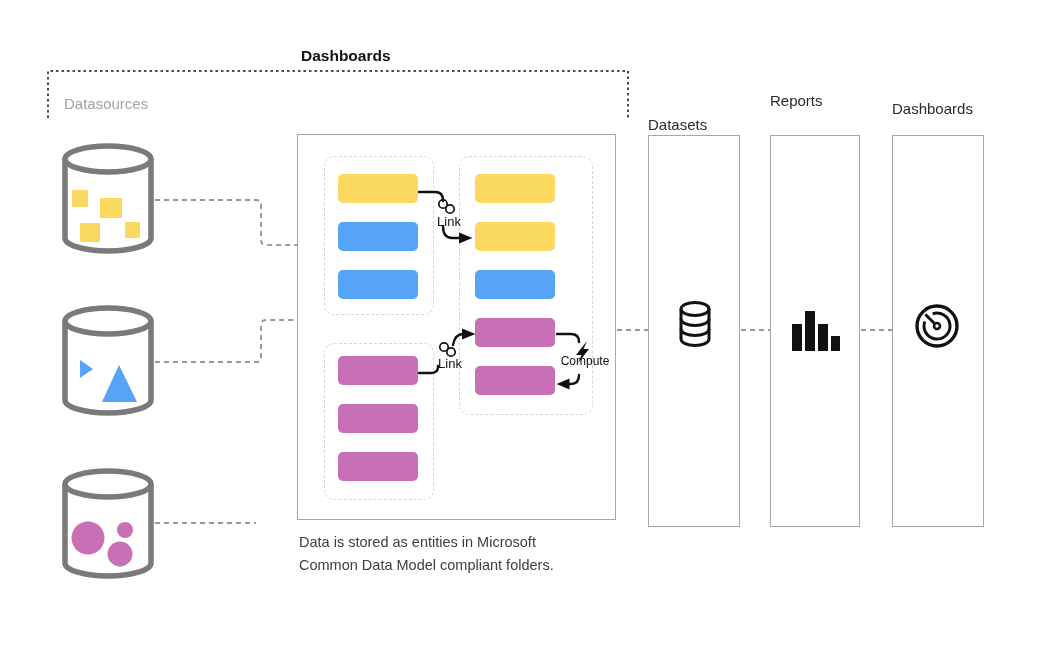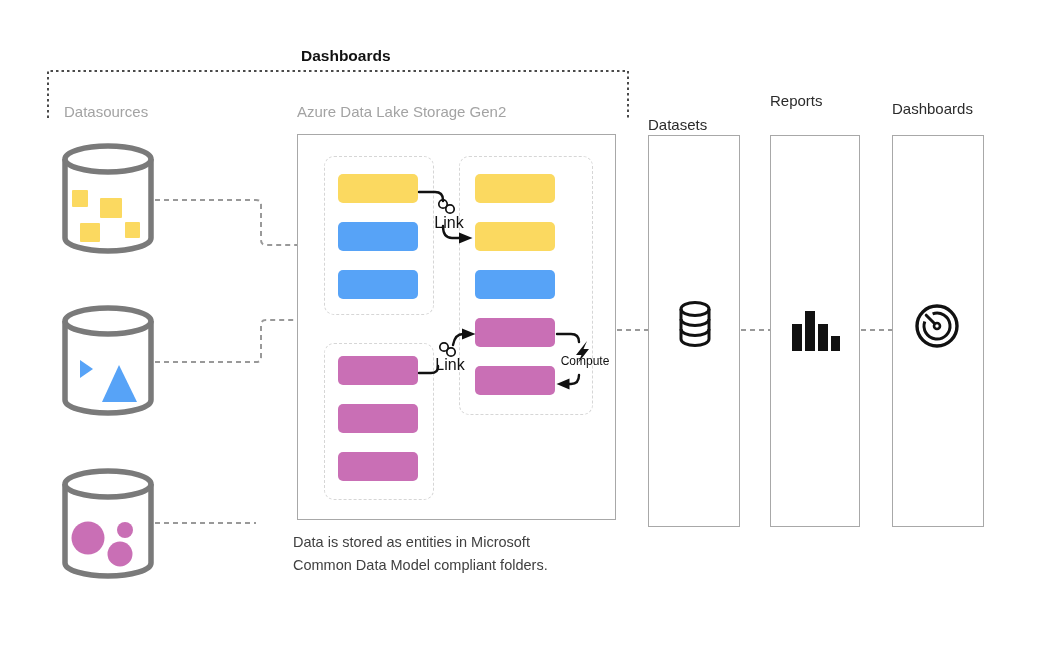--- a/index.html
+++ b/index.html
@@ -27,21 +27,21 @@
   }
   .group{
     position:absolute;border:1.5px dashed var(--group_dash);border-radius:10px;
     box-sizing:border-box;display:flex;flex-direction:column;gap:19px;
   }
   .g1{left:324px;top:156px;width:110px;height:159px;padding:17px 0 0 13px;}
   .g2{left:324px;top:343px;width:110px;height:157px;padding:12px 0 0 13px;}
   .g3{left:459px;top:156px;width:134px;height:259px;padding:17px 0 0 15px;}
   .bar{width:80px;height:29px;border-radius:5px;flex:none;}
   .note{position:absolute;color:var(--ink);text-align:center;}
-  .note-link{font-size:16px;width:40px;}
+  .note-link{font-size:13px;width:40px;}
   .note-compute{font-size:12px;width:58px;}
   .bracket{fill:none;stroke:var(--bracket);stroke-width:2;stroke-dasharray:2.5 3;}
   .conn{fill:none;stroke:var(--connector);stroke-width:2;stroke-dasharray:5 4;}
   .arrow{fill:none;stroke:var(--ink);stroke-width:2.4;stroke-linecap:round;}
   .head{fill:var(--ink);stroke:none;}
   .chain{fill:none;stroke:var(--ink);stroke-width:1.7;}
   .cyl-stroke{fill:#fff;stroke:var(--cylinder);stroke-width:5.5;}
   .icon-stroke{fill:none;stroke:var(--ink);stroke-width:3;}
 </style>
 </head>
@@ -66,26 +66,25 @@
     </div>
   <div class="group g3">
       <div class="bar" style="background: var(--yellow);"></div>
       <div class="bar" style="background: var(--yellow);"></div>
       <div class="bar" style="background: var(--blue);"></div>
       <div class="bar" style="background: var(--pink);"></div>
       <div class="bar" style="background: var(--pink);"></div>
     </div>
 
   <div class="title" style="left:301px;top:47px;">Dashboards</div>
-  <div class="lbl lbl-gray" style="left:64px;top:103px;">Datasources</div>
-  <div class="lbl lbl-gray" style="left:297px;top:103px;">Azure Data Lake Storage Gen2</div>
+  <div class="lbl lbl-gray" style="left:64px;top:95px;">Datasources</div>
   <div class="lbl lbl-dark" style="left:648px;top:116px;">Datasets</div>
   <div class="lbl lbl-dark" style="left:770px;top:92px;">Reports</div>
   <div class="lbl lbl-dark" style="left:892px;top:100px;">Dashboards</div>
-  <div class="caption" style="left:293px;top:531px;">Data is stored as entities in Microsoft Common Data Model compliant folders.</div>
+  <div class="caption" style="left:299px;top:531px;">Data is stored as entities in Microsoft Common Data Model compliant folders.</div>
   <div class="note note-link" style="left:429px;top:214px;">Link</div>
   <div class="note note-link" style="left:430px;top:356px;">Link</div>
   <div class="note note-compute" style="left:556px;top:354px;">Compute</div>
 
   <svg class="abs" style="left:61px;top:143px;" width="94" height="114" viewBox="0 0 94 114">
     <path class="cyl-stroke" d="M4,16 L4,95 A43,13 0 0 0 90,95 L90,16"></path>
     <g>
       <rect x="11" y="47" width="16" height="17" rx="1" style="fill:var(--yellow)"></rect>
       <rect x="39" y="55" width="22" height="20" rx="1" style="fill:var(--yellow)"></rect>
       <rect x="19" y="80" width="20" height="19" rx="1" style="fill:var(--yellow)"></rect>

